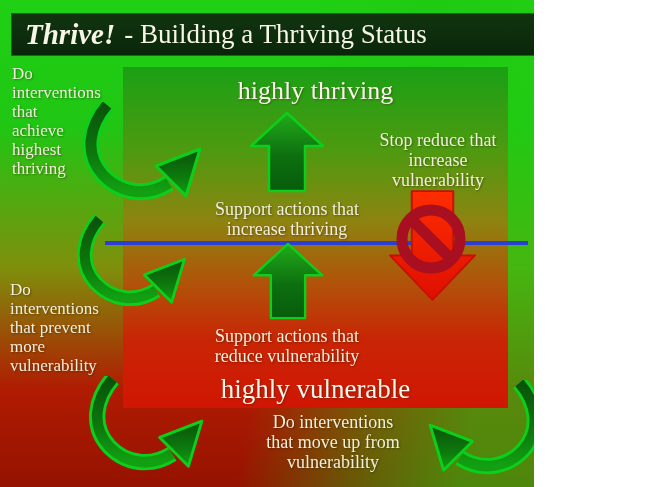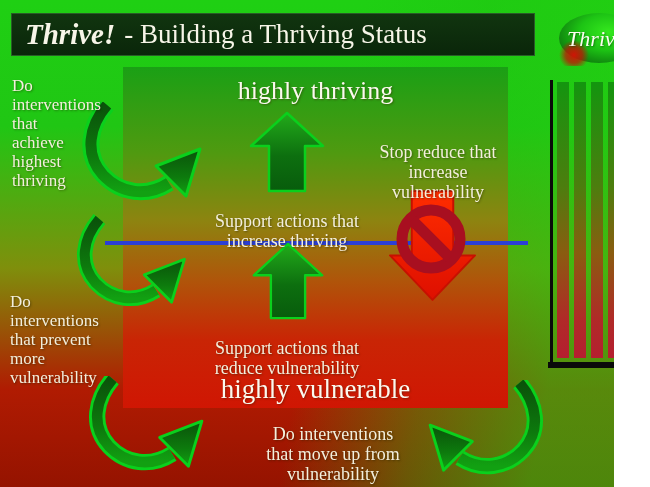--- a/index.html
+++ b/index.html
@@ -1,26 +1,26 @@
 <!DOCTYPE html>
 <html><head>
 <meta charset="utf-8">
 <style>
   html,body{margin:0;padding:0;}
   #slide{
     position:relative;
-    width:614px;height:487px;
+    width:534px;height:487px;
     overflow:hidden;
     font-family:"Liberation Serif","DejaVu Serif",serif;
     background:
       linear-gradient(100deg, rgba(0,0,0,0) 52%, rgba(32,195,16,0.38) 70%, rgba(34,205,18,0.62) 88%),
       linear-gradient(to bottom, #1fd013 0%, #20c614 26%, #7f8f0c 55%, #b01b02 80%, #951300 100%);
   }
   .abs{position:absolute;}
-  .pre{white-space:pre-line;margin-top:12px;}
+  .pre{white-space:pre-line;}
   .txt{color:#f3efdd;text-shadow:1px 1px 2px rgba(30,30,0,0.45);}
 
   
   #title-bar{
     left:11px;top:13px;width:524px;height:43px;
     background:linear-gradient(to bottom,#11350f,#0a260a);
     border:1px solid #2a5c28;
     box-sizing:border-box;
     display:flex;align-items:center;
     padding-left:13px;

